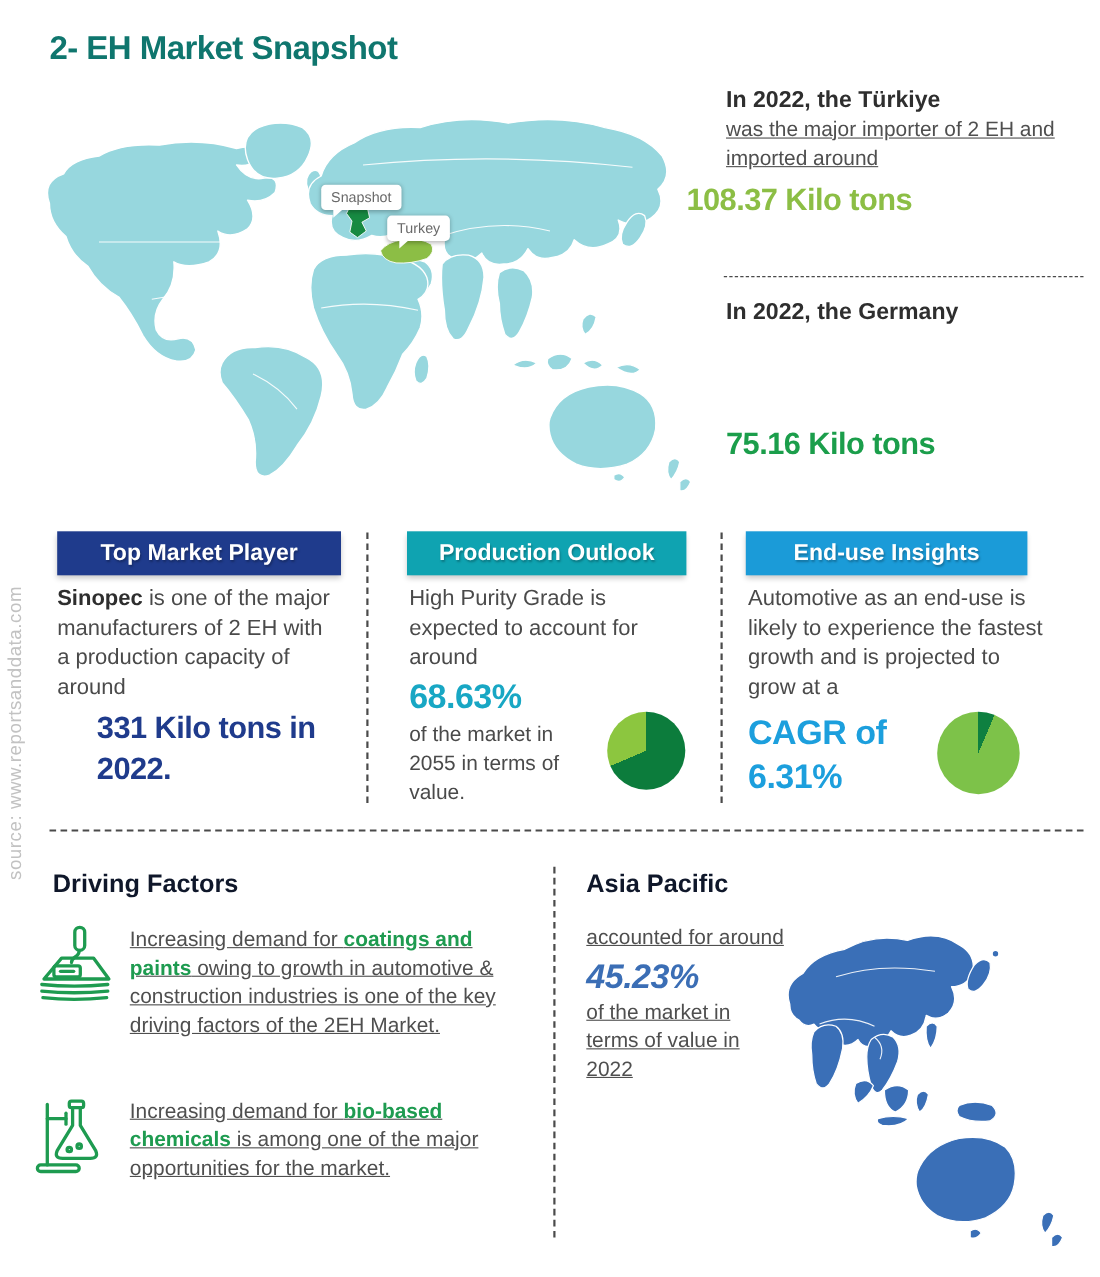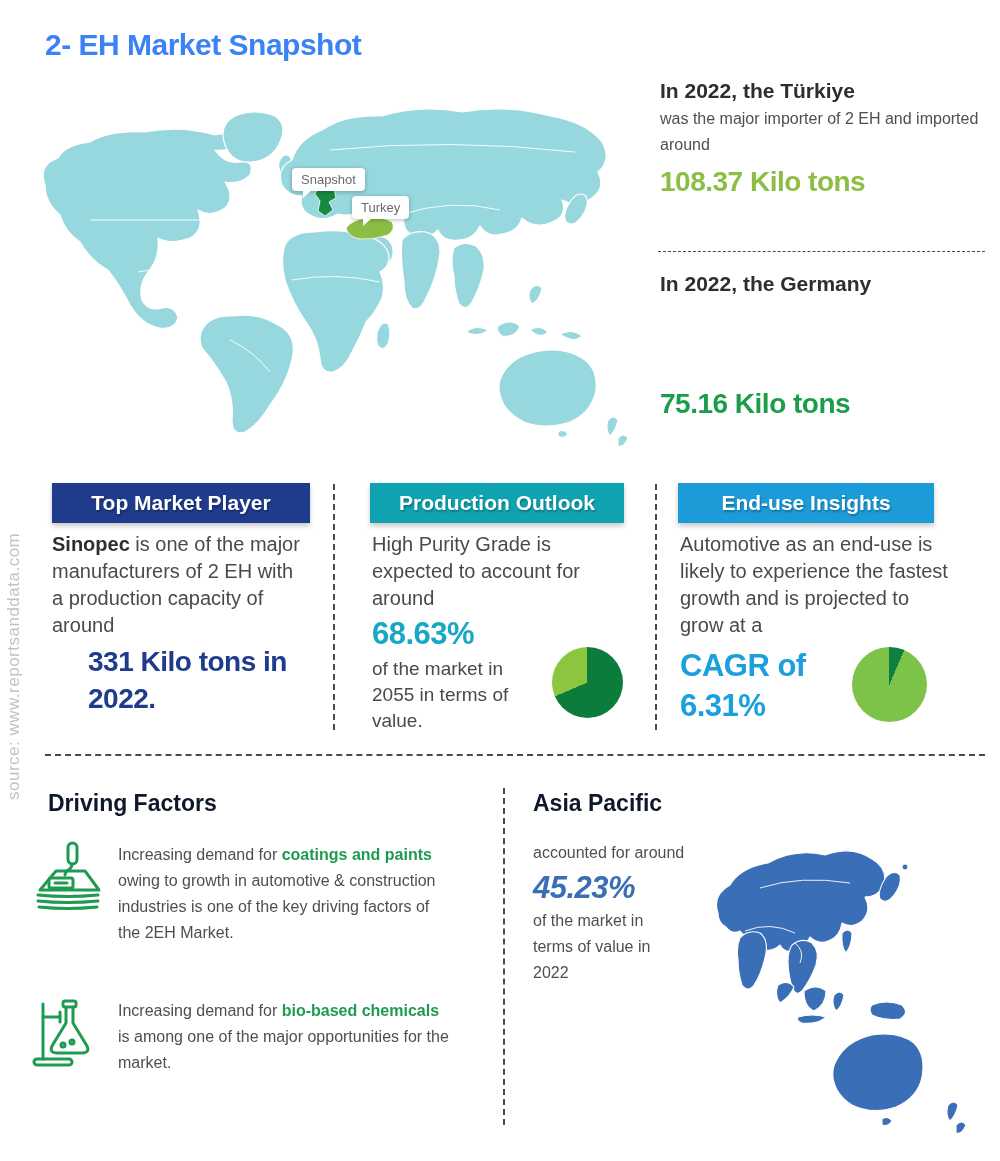--- a/index.html
+++ b/index.html
@@ -1,34 +1,34 @@
 <!DOCTYPE html>
 <html><head>
 <meta charset="utf-8">
 <style>
   html,body{margin:0;padding:0;background:#fff;}
   .canvas{position:relative;width:1000px;height:1161px;background:#fff;overflow:hidden;
           font-family:"Liberation Sans",sans-serif;color:#4f4f4f;}
   .abs{position:absolute;}
 
-  .page-title{left:45px;top:28px;font-size:30px;font-weight:800;color:#3b82f6;letter-spacing:-0.5px;}
+  .page-title{left:45px;top:28px;font-size:30px;font-weight:800;color:#0f766e;letter-spacing:-0.5px;}
 
   
   .source{left:4px;top:420px;height:380px;writing-mode:vertical-rl;transform:rotate(180deg);
           font-size:17px;color:#c2c2c2;letter-spacing:.5px;}
 
   
   .bubble{background:#fff;border-radius:4px;box-shadow:0 1px 4px rgba(0,0,0,.28);
           font-size:13px;color:#6a6a6a;padding:4px 9px;z-index:5;}
   .bubble::after{content:"";position:absolute;bottom:-7px;left:11px;width:0;height:0;
           border-top:8px solid #fff;border-right:9px solid transparent;}
 
   
   .lead{font-size:21px;font-weight:800;color:#2e2e2e;}
-  .body-txt{font-size:16px;line-height:26px;color:#4f4f4f;}
+  .body-txt{font-size:19px;line-height:26px;color:#4f4f4f;text-decoration:underline;}
   .big-val{font-size:28px;font-weight:800;letter-spacing:-0.5px;}
 
   .dash-h{border-top:2px dashed #4a4a4a;height:0;}
   .dash-v{border-left:2px dashed #4a4a4a;width:0;}
 
   
   .card-header{height:40px;display:flex;align-items:center;justify-content:center;
           color:#fff;font-size:21px;font-weight:800;box-shadow:0 3px 5px rgba(0,0,0,.22);
           text-shadow:1px 2px 2px rgba(0,0,0,.28);}
   .card-body{font-size:20px;line-height:27px;color:#4a4a4a;}
@@ -100,21 +100,21 @@
 
   <div class="abs bubble" style="left:292px;top:168px;">
     <span>Snapshot</span>
   </div>
   <div class="abs bubble" style="left:352px;top:196px;">
     <span>Turkey</span>
   </div>
 
   <div class="abs lead" style="left:660px;top:79px;">In 2022, the Türkiye</div>
   <div class="abs body-txt" style="left:660px;top:106px;width:322px;">was the major importer of 2 EH and imported around</div>
-  <div class="abs big-val" style="left:660px;top:166px;color:#8CBE45;text-align:center;">108.37 Kilo tons</div>
+  <div class="abs big-val" style="left:624px;top:166px;color:#8CBE45;text-align:center;">108.37 Kilo tons</div>
 
   <div class="abs dash-h" style="left:658px;top:251px;width:327px;border-top-width:1.5px;"></div>
 
   <div class="abs lead" style="left:660px;top:272px;">In 2022, the Germany</div>
   <div class="abs big-val" style="left:660px;top:388px;color:#1B9E4B;">75.16 Kilo tons</div>
 
   <div class="abs card-header" style="left:52px;top:483px;width:258px;background:#1F3B8C;">
     <span>Top Market Player</span>
   </div>
   <div class="abs card-body" style="left:52px;top:531px;width:250px;">

